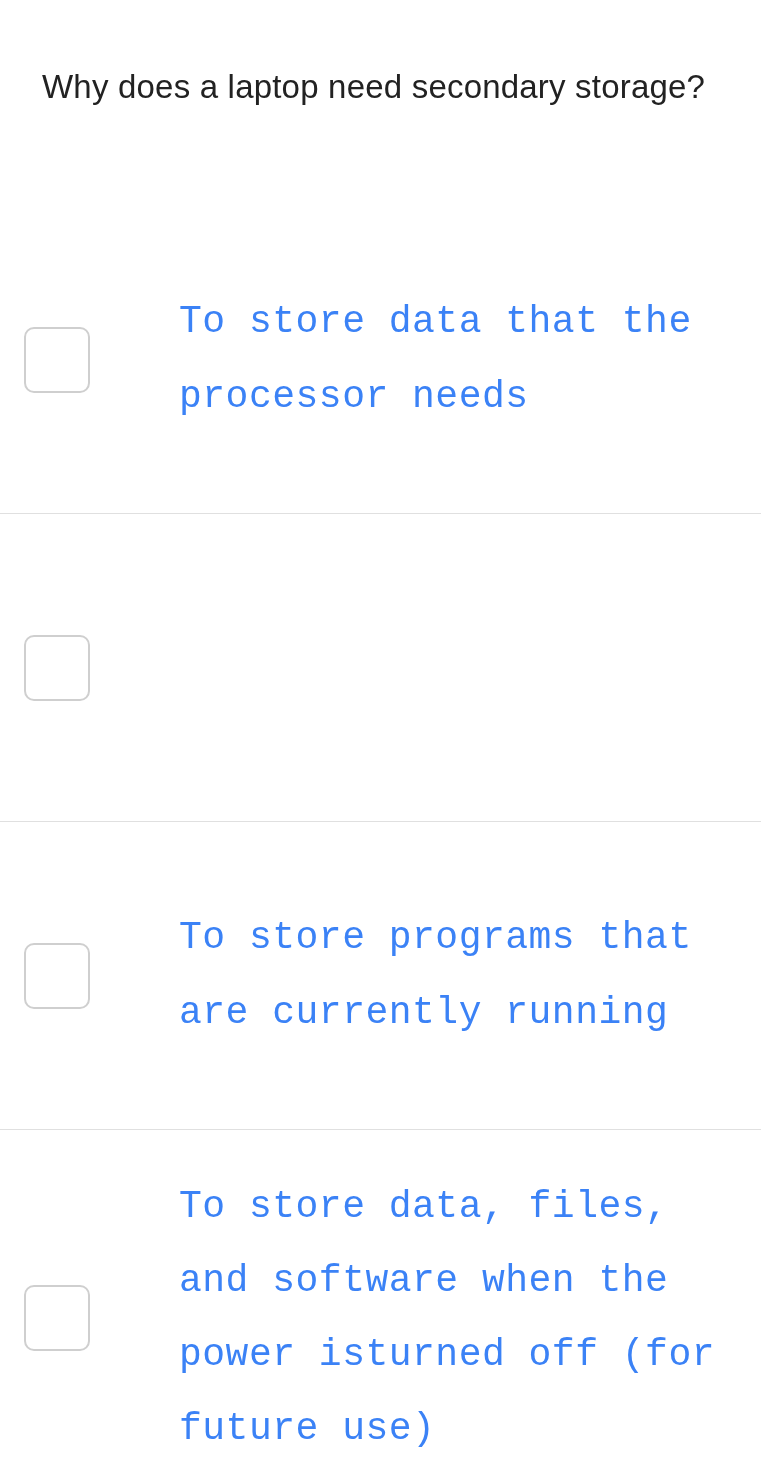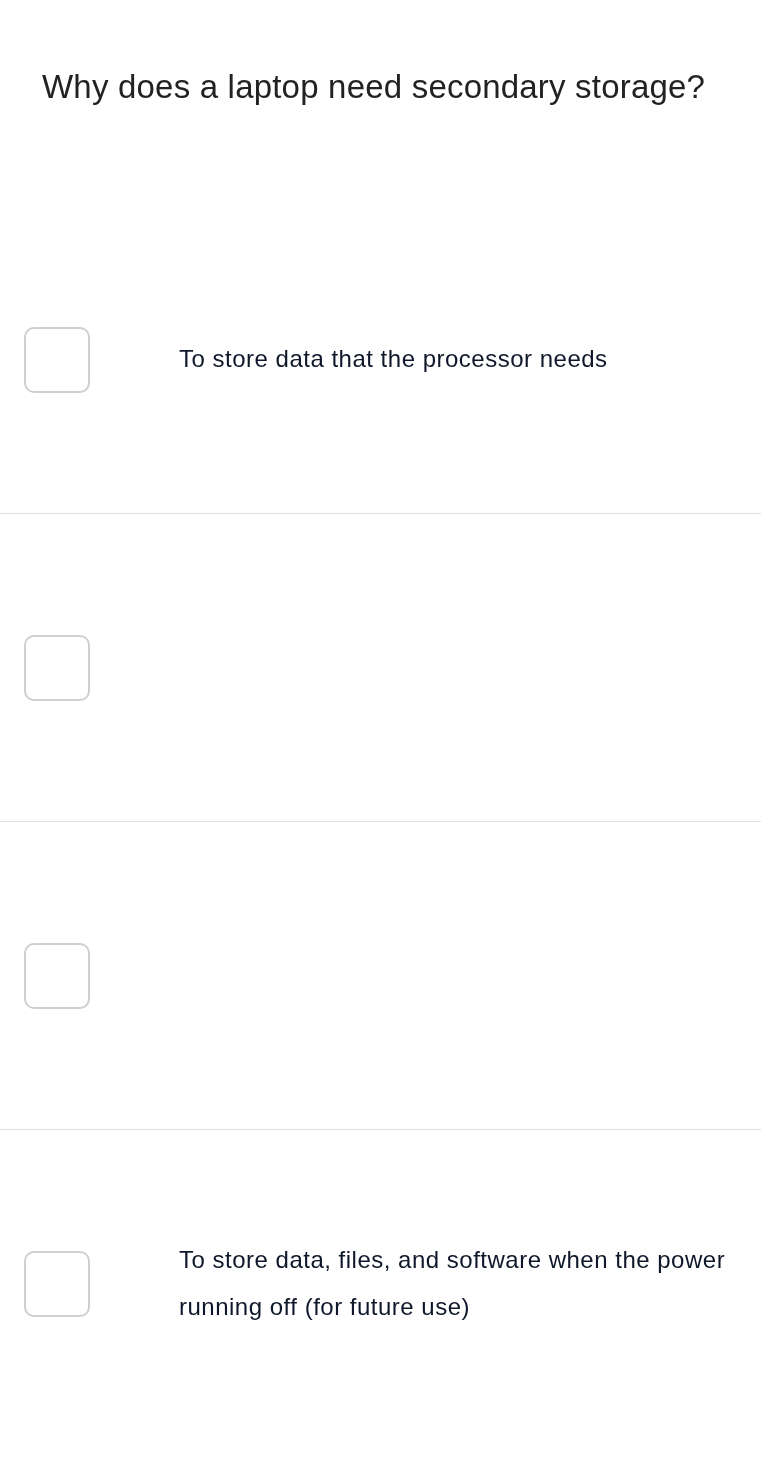--- a/index.html
+++ b/index.html
@@ -42,24 +42,24 @@
   .checkbox {
     width: 66px;
     height: 66px;
     border: 2px solid #cfcfcf;
     border-radius: 10px;
     background: #fff;
     cursor: pointer;
   }
   .answer {
     flex: 1;
-    font-family: Liberation Sans, sans-serif;
-    font-size: 24px;
+    font-family: Liberation Mono, monospace;
+    font-size: 38px;
     line-height: 1.95;
-    color: #0f172a;
+    color: #3b82f6;
     letter-spacing: 0.5px;
     padding-right: 10px;
   }
 </style>
 </head>
 <body>
 
 <div class="page">
   <div class="question">Why does a laptop need secondary storage?</div>
 
@@ -73,21 +73,22 @@
   <div class="option">
     <div class="check-wrap">
       <div class="checkbox" role="checkbox" aria-checked="false"></div>
     </div>
   </div>
 
   <div class="option">
     <div class="check-wrap">
       <div class="checkbox" role="checkbox" aria-checked="false"></div>
     </div>
+    <div class="answer">To store programs that are currently running</div>
   </div>
 
   <div class="option">
     <div class="check-wrap">
       <div class="checkbox" role="checkbox" aria-checked="false"></div>
     </div>
-    <div class="answer">To store data, files, and software when the power running off (for future use)</div>
+    <div class="answer">To store data, files, and software when the power isturned off (for future use)</div>
   </div>
 </div>
 
 </body></html>

